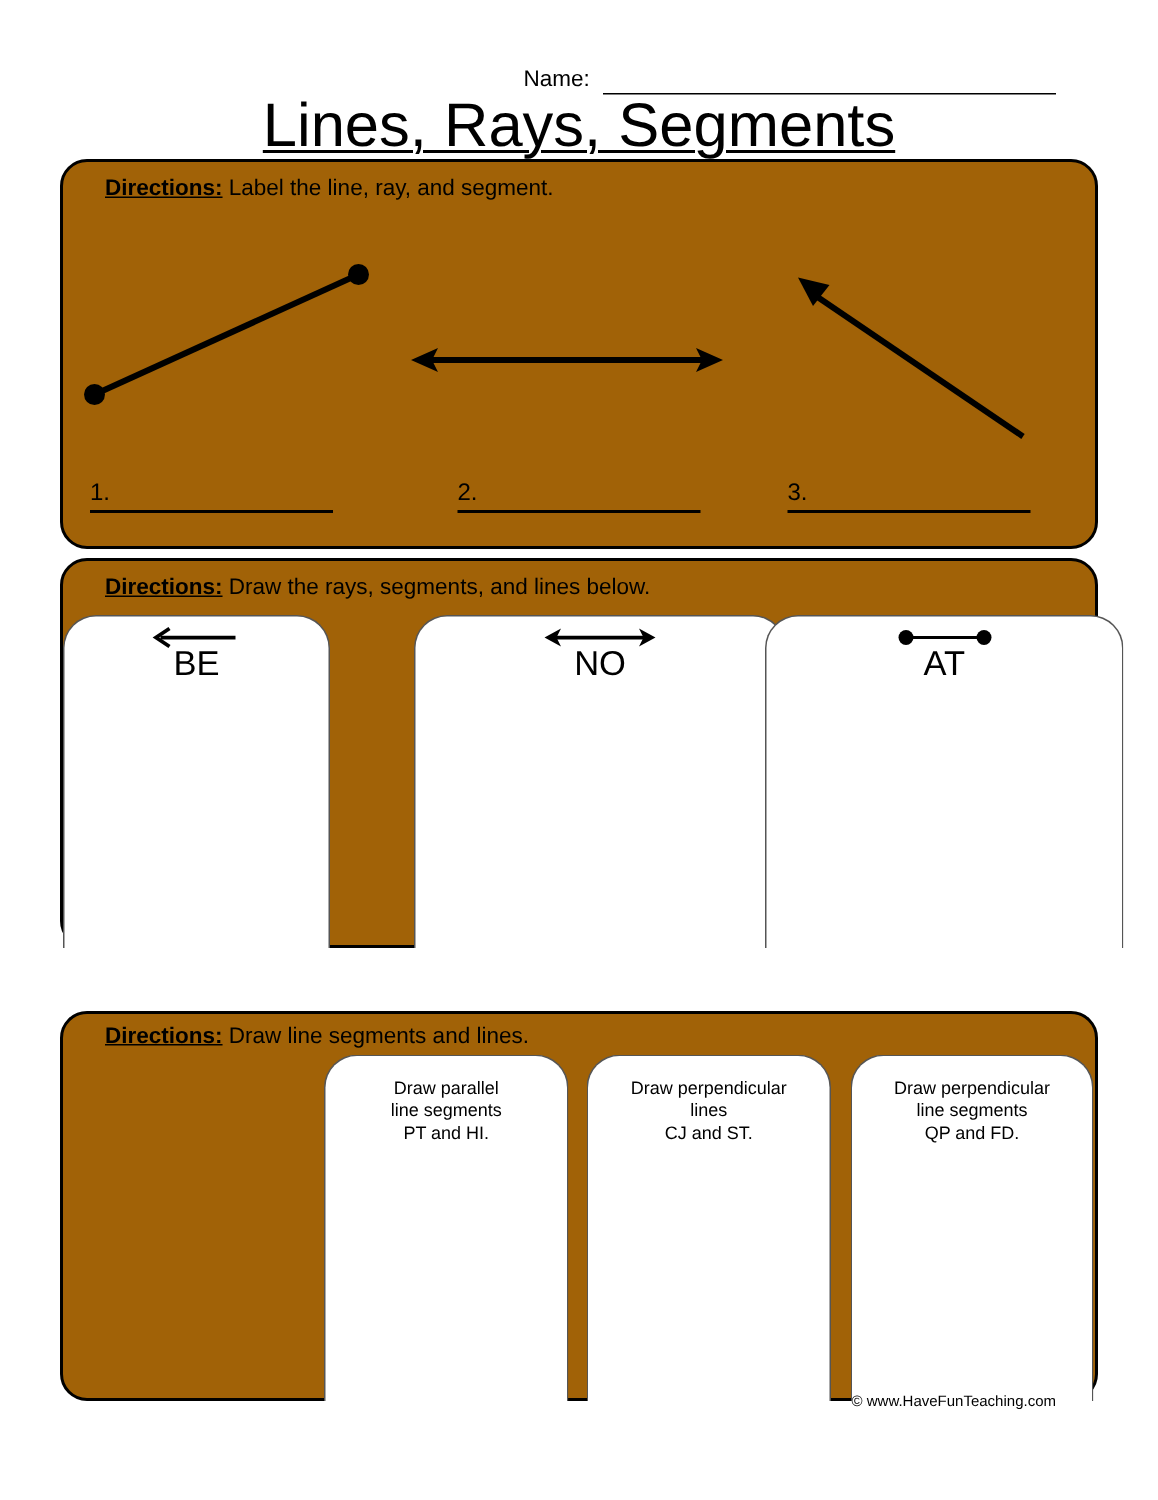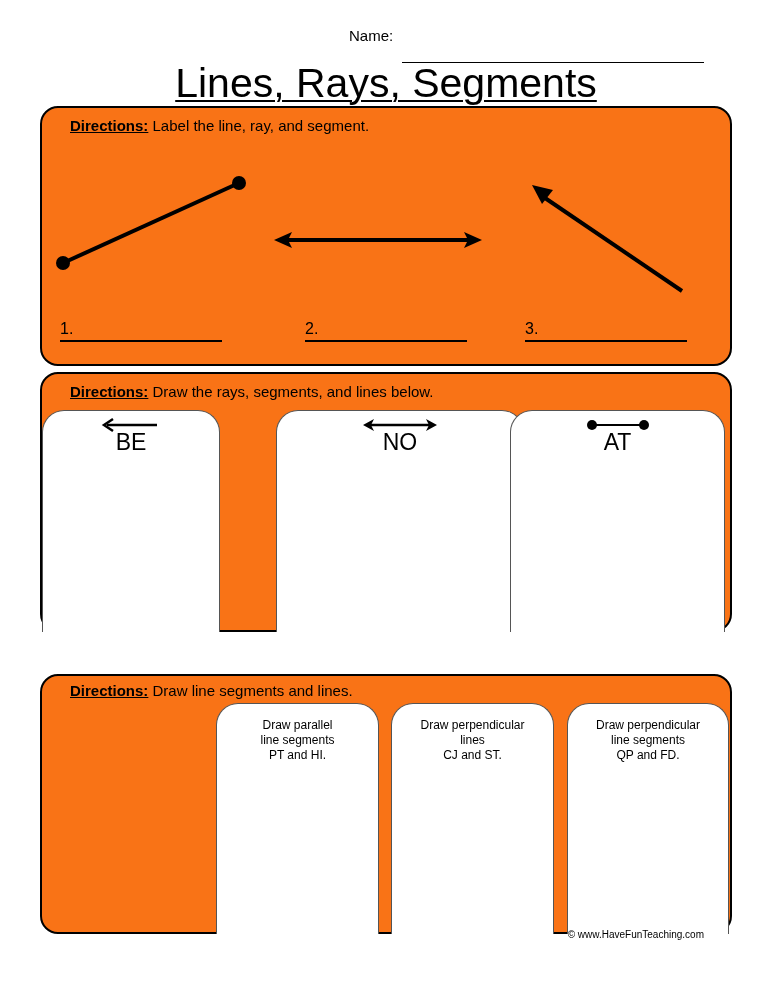--- a/index.html
+++ b/index.html
@@ -1,22 +1,22 @@
 <!DOCTYPE html>
 <html><head>
 <meta charset="utf-8">
 <style>
   html, body { margin: 0; padding: 0; background: #ffffff; }
   body { width: 772px; height: 1000px; position: relative; overflow: hidden;
          font-family: "Liberation Sans", sans-serif; color: #000; }
   .abs { position: absolute; }
-  .name-row { left: 349px; top: 27px; font-size: 15px; }
+  .name-row { left: 349px; top: 44px; font-size: 15px; }
   .name-line { position: absolute; left: 402px; top: 62px; width: 302px; height: 0; border-top: 1.5px solid #000; }
   .title { left: 0; width: 772px; top: 60px; text-align: center; font-size: 41px; text-decoration: underline; text-decoration-thickness: 2px; text-underline-offset: 3px; }
-  .panel { position: absolute; border: 2.5px solid #000; border-radius: 18px; box-sizing: border-box; background: #f97316; text-decoration: underline; }
+  .panel { position: absolute; border: 2.5px solid #000; border-radius: 18px; box-sizing: border-box; background: #a16207; text-decoration: underline; }
   .directions { position: absolute; left: 28px; font-size: 15px; white-space: nowrap; }
   .directions b { text-decoration: underline; font-weight: bold; }
   .answer { position: absolute; font-size: 16px; }
   .answer .line { position: absolute; left: 0; top: 20px; height: 0; border-top: 2.5px solid #000; }
   .subbox { position: absolute; border: 1px solid #555; border-bottom: none; border-radius: 22px 22px 0 0; box-sizing: border-box; background: #fff; }
   .notation { position: absolute; left: 0; right: 0; text-align: center; }
   .notation .letters { font-size: 23px; line-height: 23px; display: block; }
   .task { position: absolute; left: 0; right: 0; top: 14px; text-align: center; font-size: 12px; line-height: 15px; }
   .footer { right: 68px; top: 929px; font-size: 10px; }
   svg { overflow: visible; }
@@ -82,21 +82,21 @@
     <div class="notation" style="top:8px;">
       <svg width="74" height="12" style="display:block;margin:0 auto;">
         <line x1="4" y1="6" x2="70" y2="6" stroke="#000" stroke-width="2.5"></line>
         <polygon points="0,6 11,0 8,6 11,12" fill="#000"></polygon>
         <polygon points="74,6 63,0 66,6 63,12" fill="#000"></polygon>
       </svg>
       <span class="letters">NO</span>
     </div>
   </div>
 
-  <div class="subbox" style="left:468px; top:36px; width:215px; height:222px;">
+  <div class="subbox" style="left:468px; top:36px; width:239px; height:222px;">
     <div class="notation" style="top:8px;">
       <svg width="64" height="12" style="display:block;margin:0 auto;">
         <line x1="6" y1="6" x2="58" y2="6" stroke="#000" stroke-width="2"></line>
         <circle cx="6" cy="6" r="5" fill="#000"></circle>
         <circle cx="58" cy="6" r="5" fill="#000"></circle>
       </svg>
       <span class="letters">AT</span>
     </div>
   </div>
 </div>

